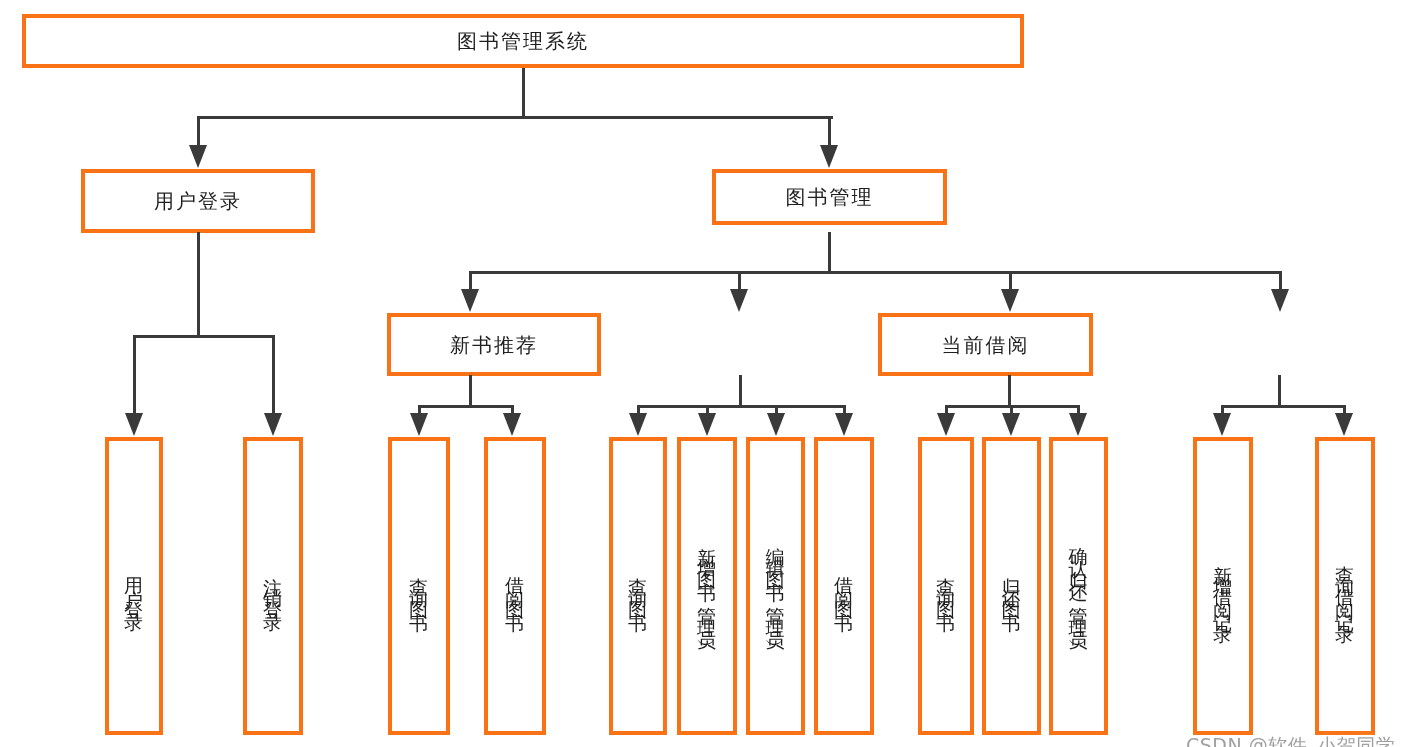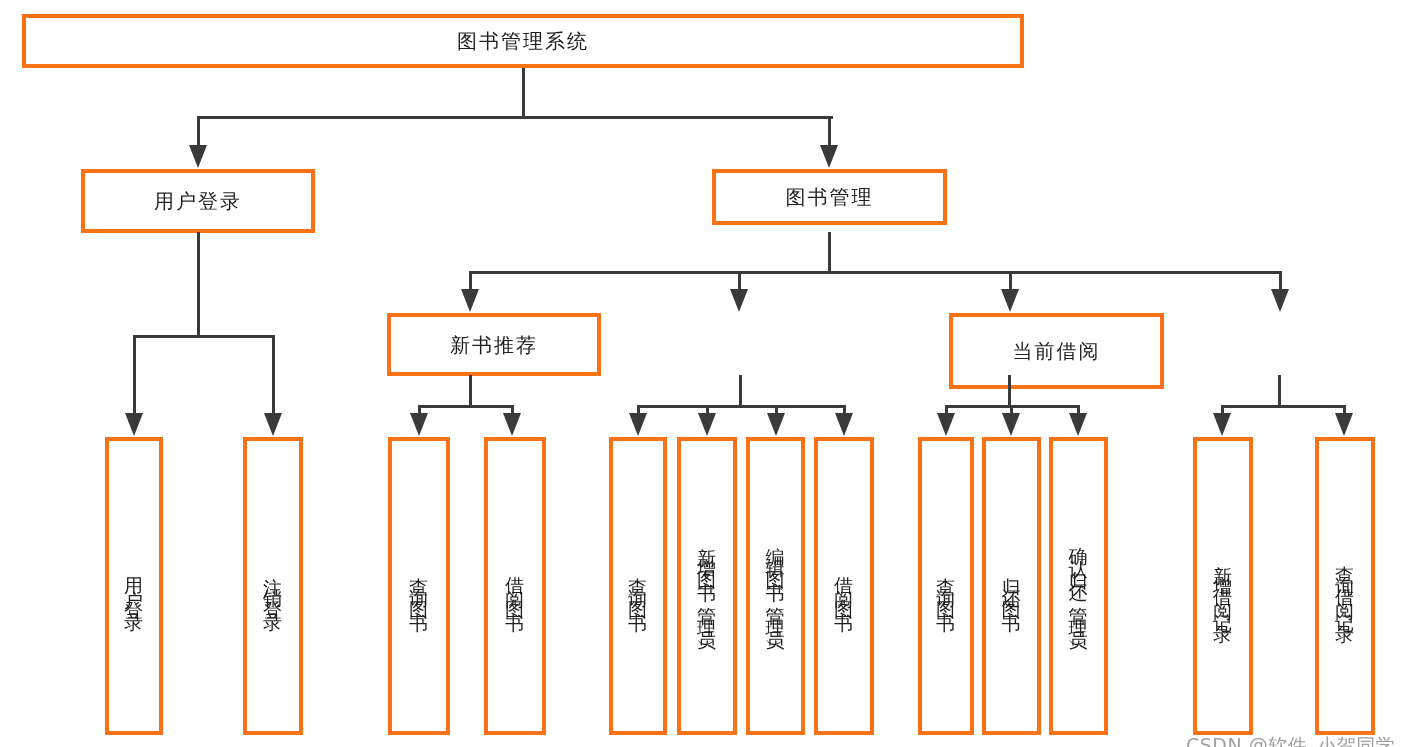--- a/index.html
+++ b/index.html
@@ -92,21 +92,21 @@
   <div class="vl" style="left:738px; top:271px; height:19px;"></div>
   <div class="ah" style="left:730px; top:289px;"></div>
   <div class="vl" style="left:1009px; top:271px; height:19px;"></div>
   <div class="ah" style="left:1001px; top:289px;"></div>
   <div class="vl" style="left:1279px; top:271px; height:19px;"></div>
   <div class="ah" style="left:1271px; top:289px;"></div>
 
   <div class="box" style="left:363px; top:313px; width:214px; height:63px;margin-left:24px;">
     <span class="lbl">新书推荐</span>
   </div>
-  <div class="box" style="left:949px; top:313px; width:215px; height:76px;">
+  <div class="box" style="left:878px; top:313px; width:215px; height:63px;">
     <span class="lbl">当前借阅</span>
   </div>
 
   <div class="vl" style="left:469px; top:375px; height:33px;"></div>
   <div class="vl" style="left:739px; top:375px; height:33px;"></div>
   <div class="vl" style="left:1008px; top:375px; height:33px;"></div>
   <div class="vl" style="left:1278px; top:375px; height:33px;"></div>
 
   <div class="hl" style="left:418px; top:405px; width:95px;"></div>
   <div class="hl" style="left:637px; top:405px; width:209px;"></div>

